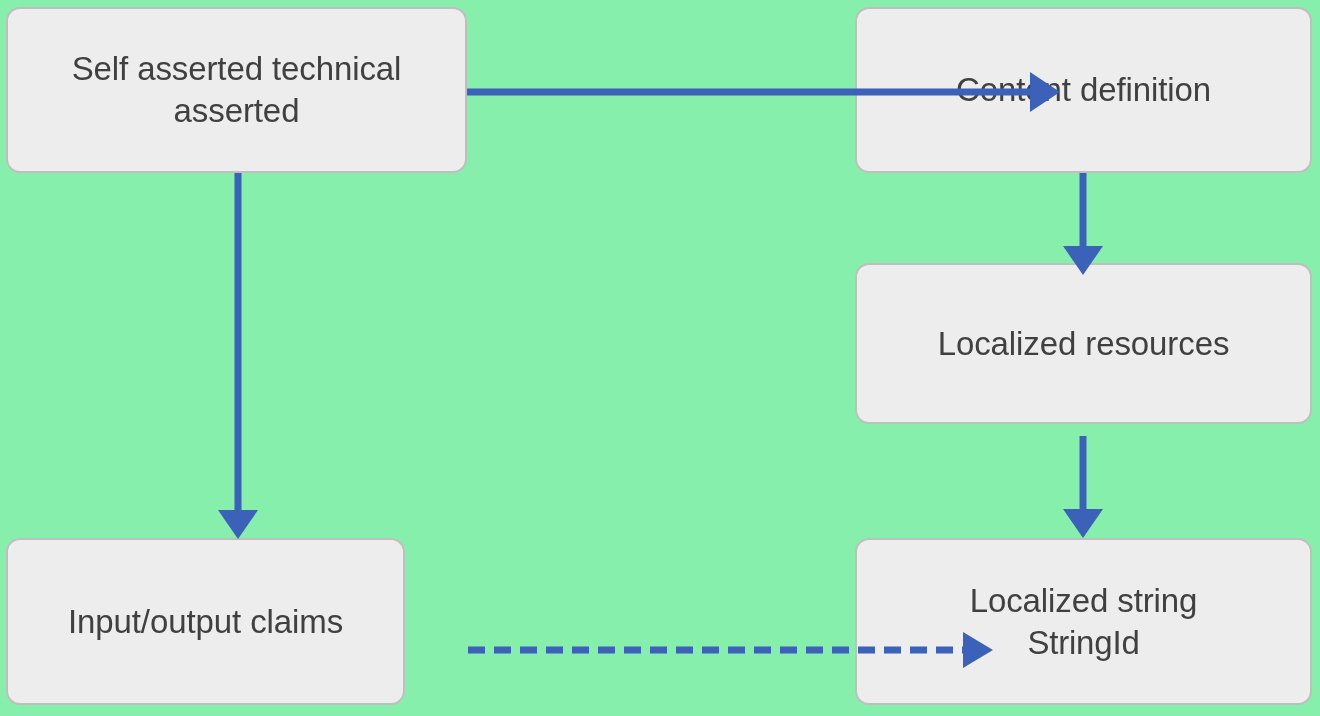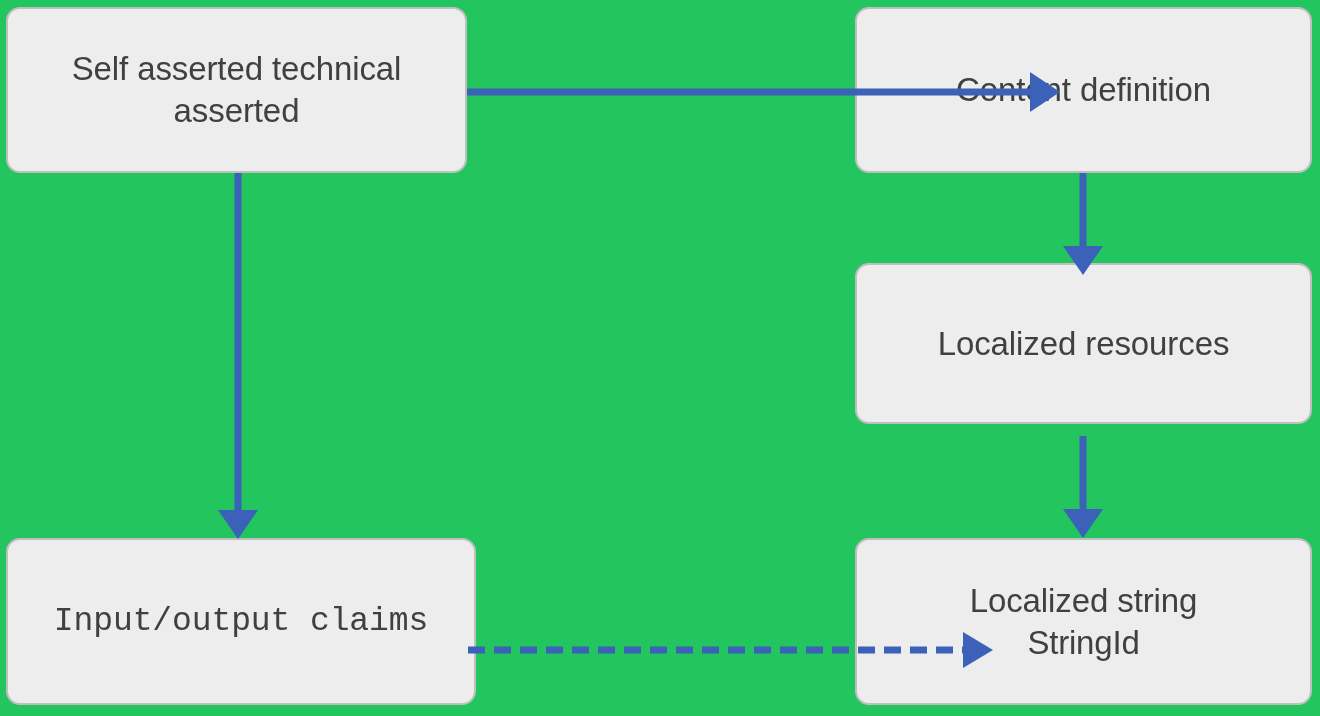--- a/index.html
+++ b/index.html
@@ -8,21 +8,21 @@
     padding: 0;
     background: #FFFFFF;
   }
   body {
     font-family: "Liberation Sans", sans-serif;
   }
   #diagram-canvas {
     position: relative;
     width: 1320px;
     height: 716px;
-    background: #22c55e;
+    background: #86efac;
     overflow: hidden;
   }
 
   
   .node {
     position: absolute;
     box-sizing: border-box;
     background: #EDEDED;
     border: 2px solid #BFBFBF;
     border-radius: 14px;
@@ -41,21 +41,21 @@
   }
   .node .label-line { display: block; }
   .node .label-strong {
     font-weight: 400;
     letter-spacing: -0.2px;
   }
 
   #node-self-asserted-technical-profile { left: 6px;   top: 7px;   width: 461px; height: 166px; }
   #node-content-definition              { left: 855px; top: 7px;   width: 457px; height: 166px; }
   #node-localized-resources             { left: 855px; top: 263px; width: 457px; height: 161px; }
-  #node-input-output-claims-transformation { left: 6px; top: 538px; width: 470px; height: 167px; font-family: Liberation Mono, monospace; }
+  #node-input-output-claims-transformation { left: 6px; top: 538px; width: 399px; height: 167px; }
   #node-localized-string                { left: 855px; top: 538px; width: 457px; height: 167px; }
 
   
   #connector-layer {
     position: absolute;
     left: 0;
     top: 0;
     width: 1320px;
     height: 716px;
     z-index: 2;

